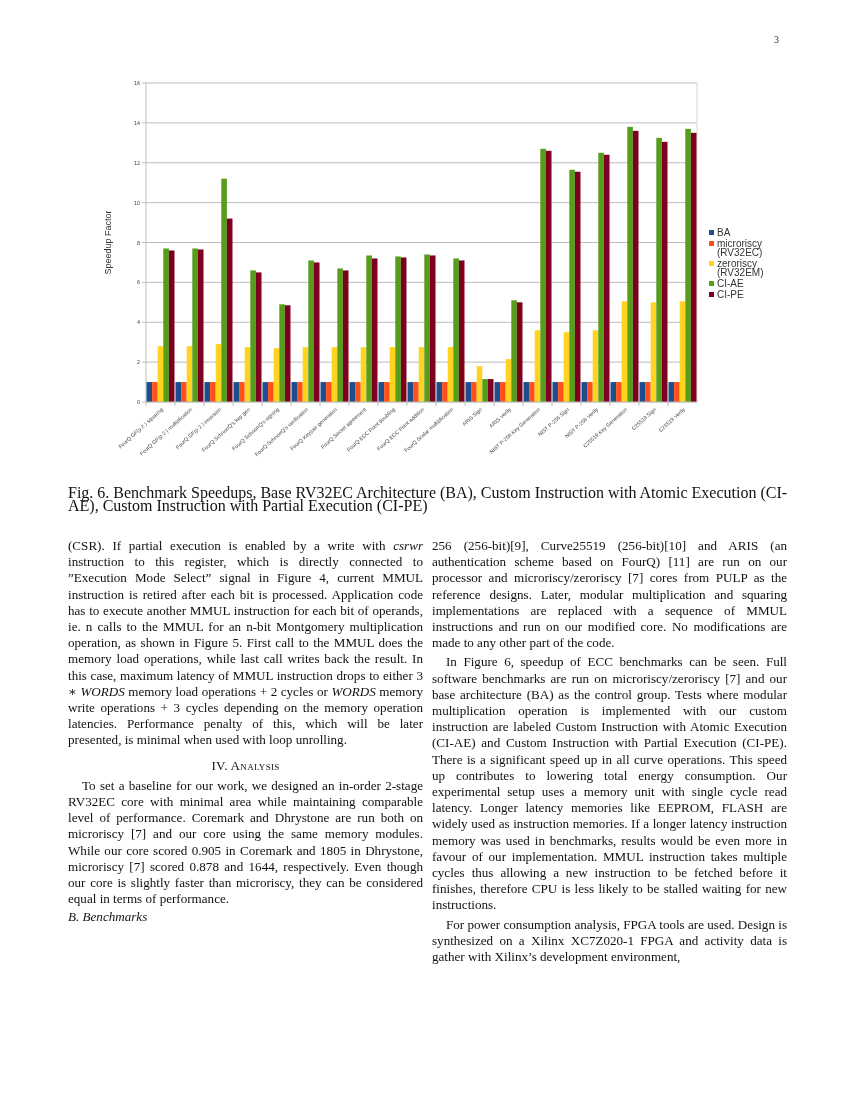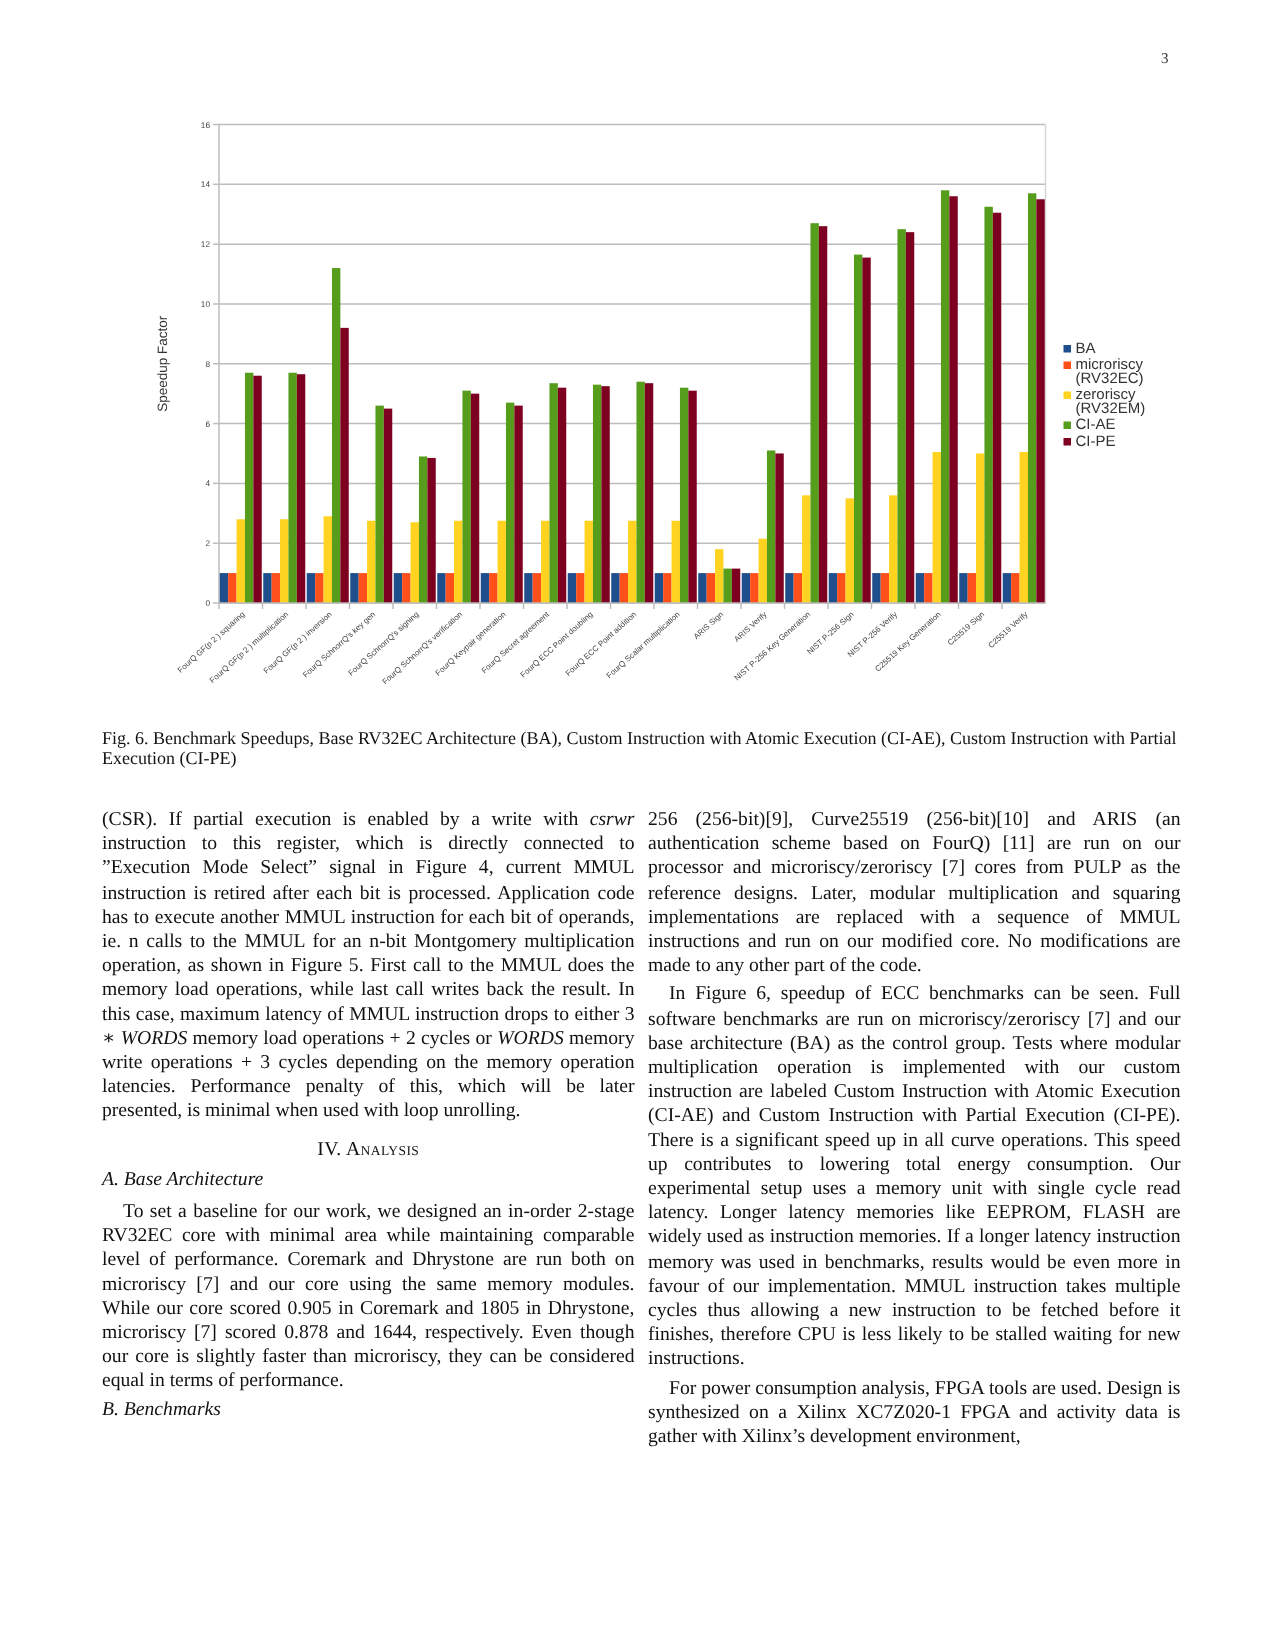--- a/index.html
+++ b/index.html
@@ -1,21 +1,21 @@
 <!DOCTYPE html>
 <html><head>
 <meta charset="utf-8">
 <style>
   html, body { margin: 0; padding: 0; background: #ffffff; }
   body { width: 850px; height: 1100px; position: relative; overflow: hidden;
          font-family: "Liberation Serif", "DejaVu Serif", serif; color: #111; }
   .page-number { position: absolute; top: 34px; left: 774px; font-size: 10px; color: #333; }
   #figure { position: absolute; left: 90px; top: 70px; width: 720px; height: 410px; }
   #chart-svg { position: absolute; left: 0; top: 0; }
-  .caption { position: absolute; left: 68px; top: 486px; width: 720px; font-size: 12px; line-height: 13px; }
+  .caption { position: absolute; left: 68px; top: 486px; width: 720px; font-size: 16px; line-height: 13px; }
   .col { position: absolute; top: 538px; width: 355px; font-size: 13.1px; line-height: 16.2px; text-align: justify; }
   .col.left { left: 68px; }
   .col.right { left: 432px; }
   .col p { margin: 0; text-indent: 0; }
   .col p.ind { text-indent: 14px; }
   .sec-title { text-align: center; margin: 9px 0 4px 0; font-variant: small-caps; letter-spacing: 0.3px; }
   .subsec { font-style: italic; margin: 3px 0 5px 0; }
   .subsec.gap { margin-top: 2px; }
   .math { font-style: italic; }
   .legend { position: absolute; left: 619px; top: 158px; font-family: "Liberation Sans", sans-serif; font-size: 10px; color: #333; line-height: 9px; }
@@ -218,21 +218,20 @@
         <span style="white-space: pre-line;">CI-PE</span>
       </div>
     </div>
 </div>
 
 <div class="caption">Fig. 6.  Benchmark Speedups, Base RV32EC Architecture (BA), Custom Instruction with Atomic Execution (CI-AE), Custom Instruction with Partial Execution (CI-PE)</div>
 
 <div class="col left">
   <p><span>(CSR). If partial execution is enabled by a write with </span><span class="math">csrwr</span><span> instruction to this register, which is directly connected to ”Execution Mode Select” signal in Figure 4, current MMUL instruction is retired after each bit is processed. Application code has to execute another MMUL instruction for each bit of operands, ie. n calls to the MMUL for an n-bit Montgomery multiplication operation, as shown in Figure 5. First call to the MMUL does the memory load operations, while last call writes back the result. In this case, maximum latency of MMUL instruction drops to either 3 ∗ </span><span class="math">WORDS</span><span> memory load operations + 2 cycles or </span><span class="math">WORDS</span><span> memory write operations + 3 cycles depending on the memory operation latencies. Performance penalty of this, which will be later presented, is minimal when used with loop unrolling.</span></p>
   <div class="sec-title">IV. Analysis</div>
-  <div class="subsec">A.  Base Architecture</div>
   <p class="ind">To set a baseline for our work, we designed an in-order 2-stage RV32EC core with minimal area while maintaining comparable level of performance. Coremark and Dhrystone are run both on microriscy [7] and our core using the same memory modules. While our core scored 0.905 in Coremark and 1805 in Dhrystone, microriscy [7] scored 0.878 and 1644, respectively. Even though our core is slightly faster than microriscy, they can be considered equal in terms of performance.</p>
   <div class="subsec gap">B.  Benchmarks</div>
 </div>
 
 <div class="col right">
   <p>256 (256-bit)[9], Curve25519 (256-bit)[10] and ARIS (an authentication scheme based on FourQ) [11] are run on our processor and microriscy/zeroriscy [7] cores from PULP as the reference designs. Later, modular multiplication and squaring implementations are replaced with a sequence of MMUL instructions and run on our modified core. No modifications are made to any other part of the code.</p>
   <p class="ind" style="margin-top:3px">In Figure 6, speedup of ECC benchmarks can be seen. Full software benchmarks are run on microriscy/zeroriscy [7] and our base architecture (BA) as the control group. Tests where modular multiplication operation is implemented with our custom instruction are labeled Custom Instruction with Atomic Execution (CI-AE) and Custom Instruction with Partial Execution (CI-PE). There is a significant speed up in all curve operations. This speed up contributes to lowering total energy consumption. Our experimental setup uses a memory unit with single cycle read latency. Longer latency memories like EEPROM, FLASH are widely used as instruction memories. If a longer latency instruction memory was used in benchmarks, results would be even more in favour of our implementation. MMUL instruction takes multiple cycles thus allowing a new instruction to be fetched before it finishes, therefore CPU is less likely to be stalled waiting for new instructions.</p>
   <p class="ind" style="margin-top:3px">For power consumption analysis, FPGA tools are used. Design is synthesized on a Xilinx XC7Z020-1 FPGA and activity data is gather with Xilinx’s development environment,</p>
 </div>
 

